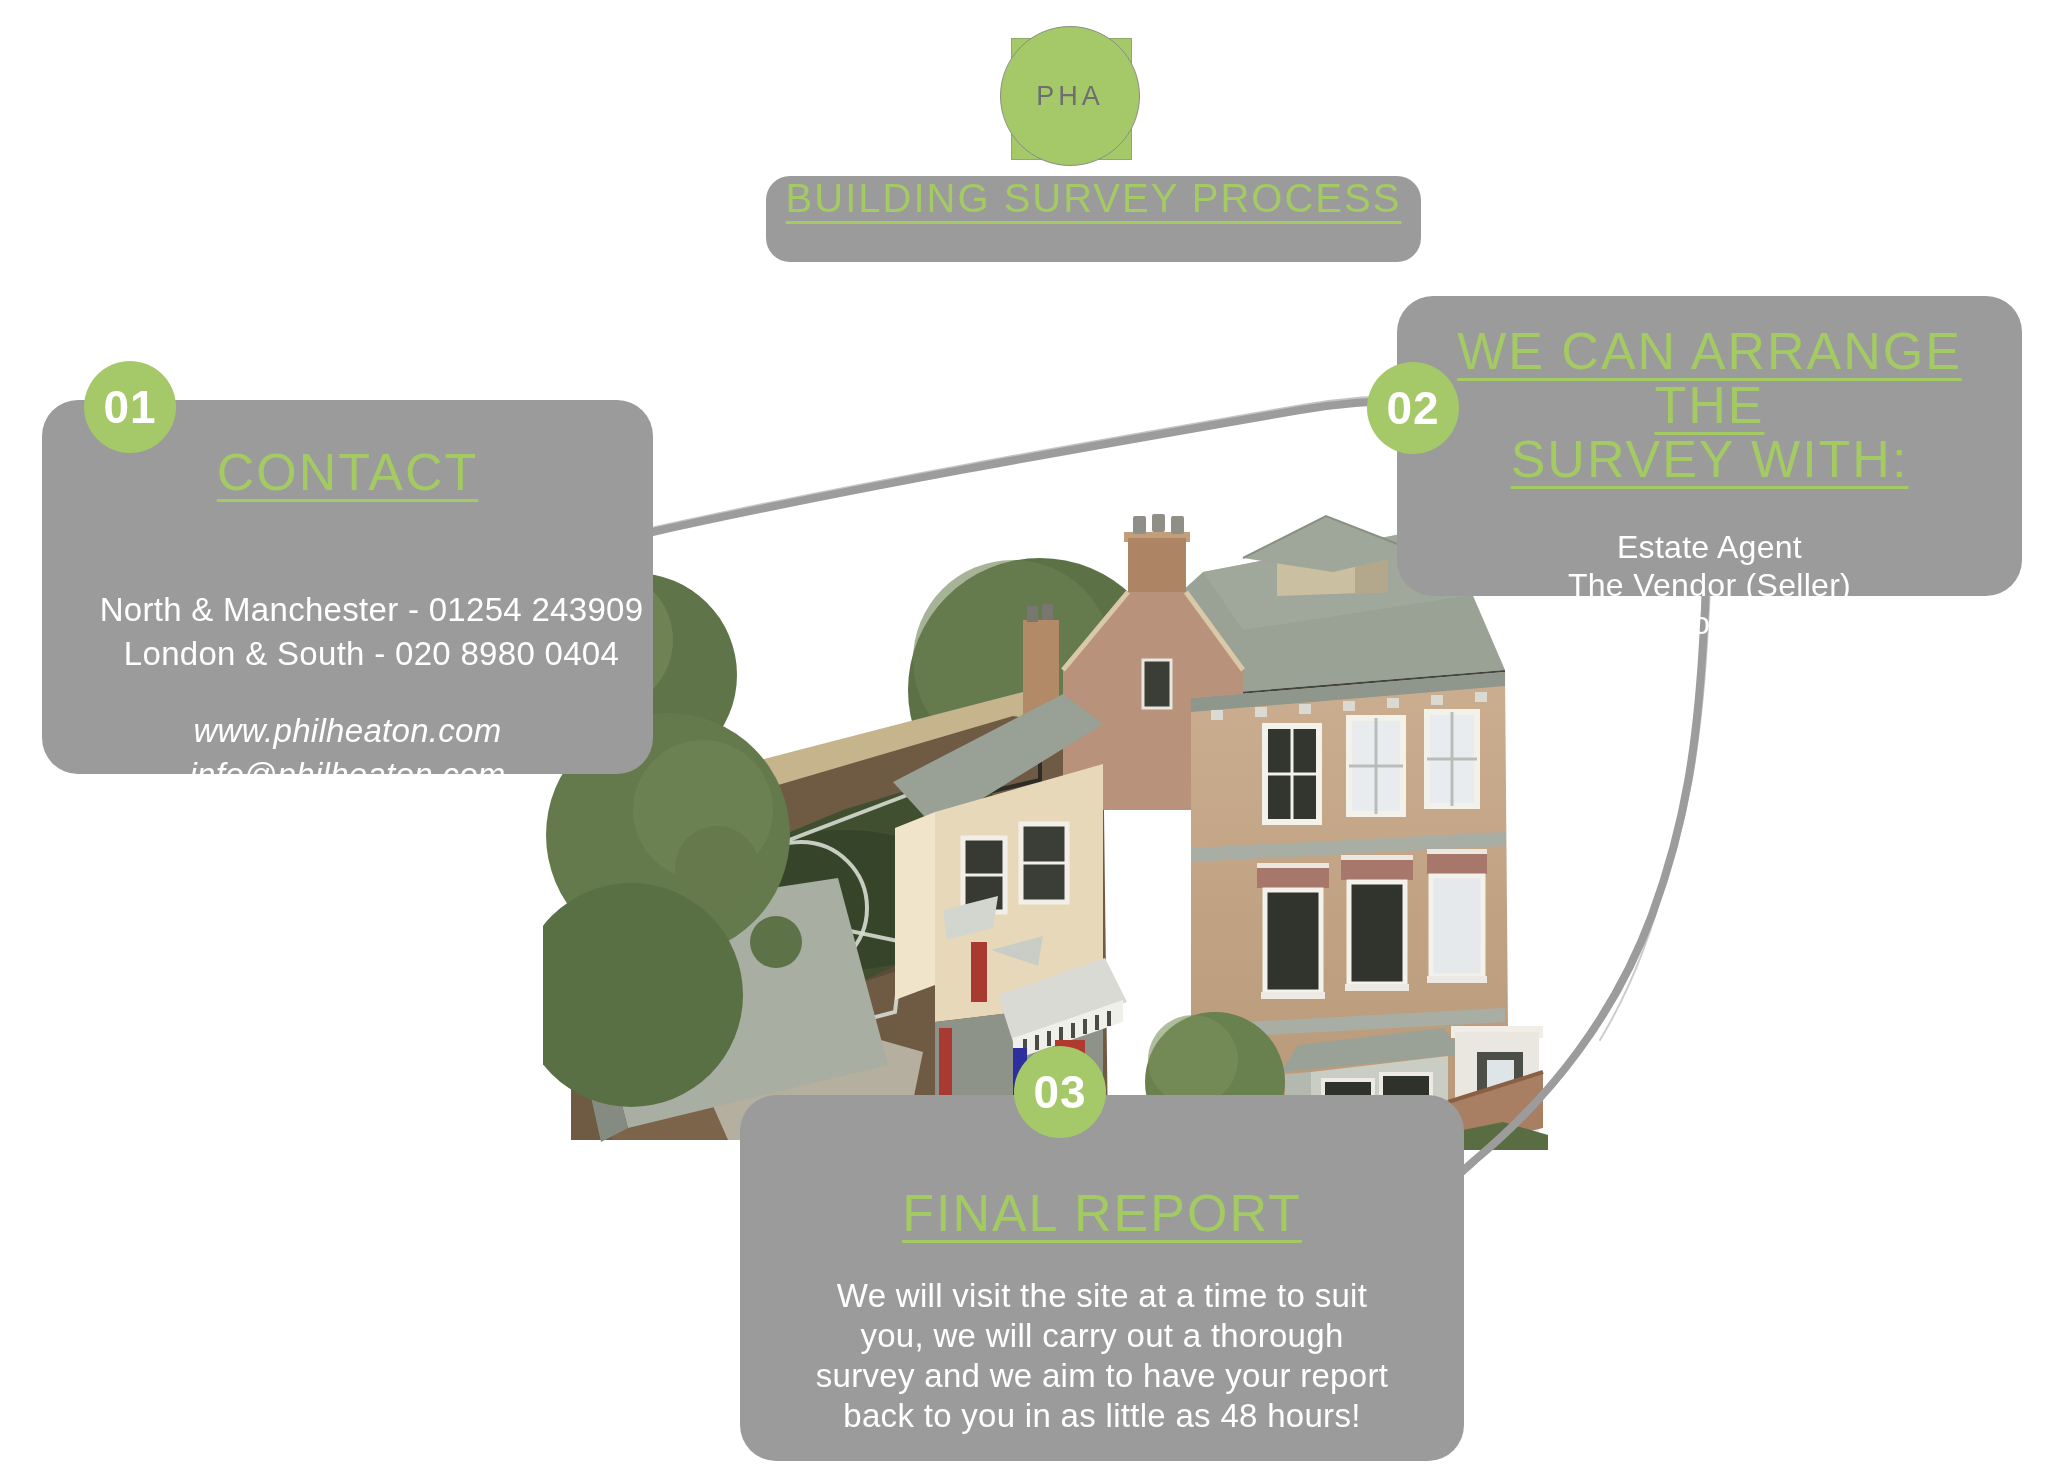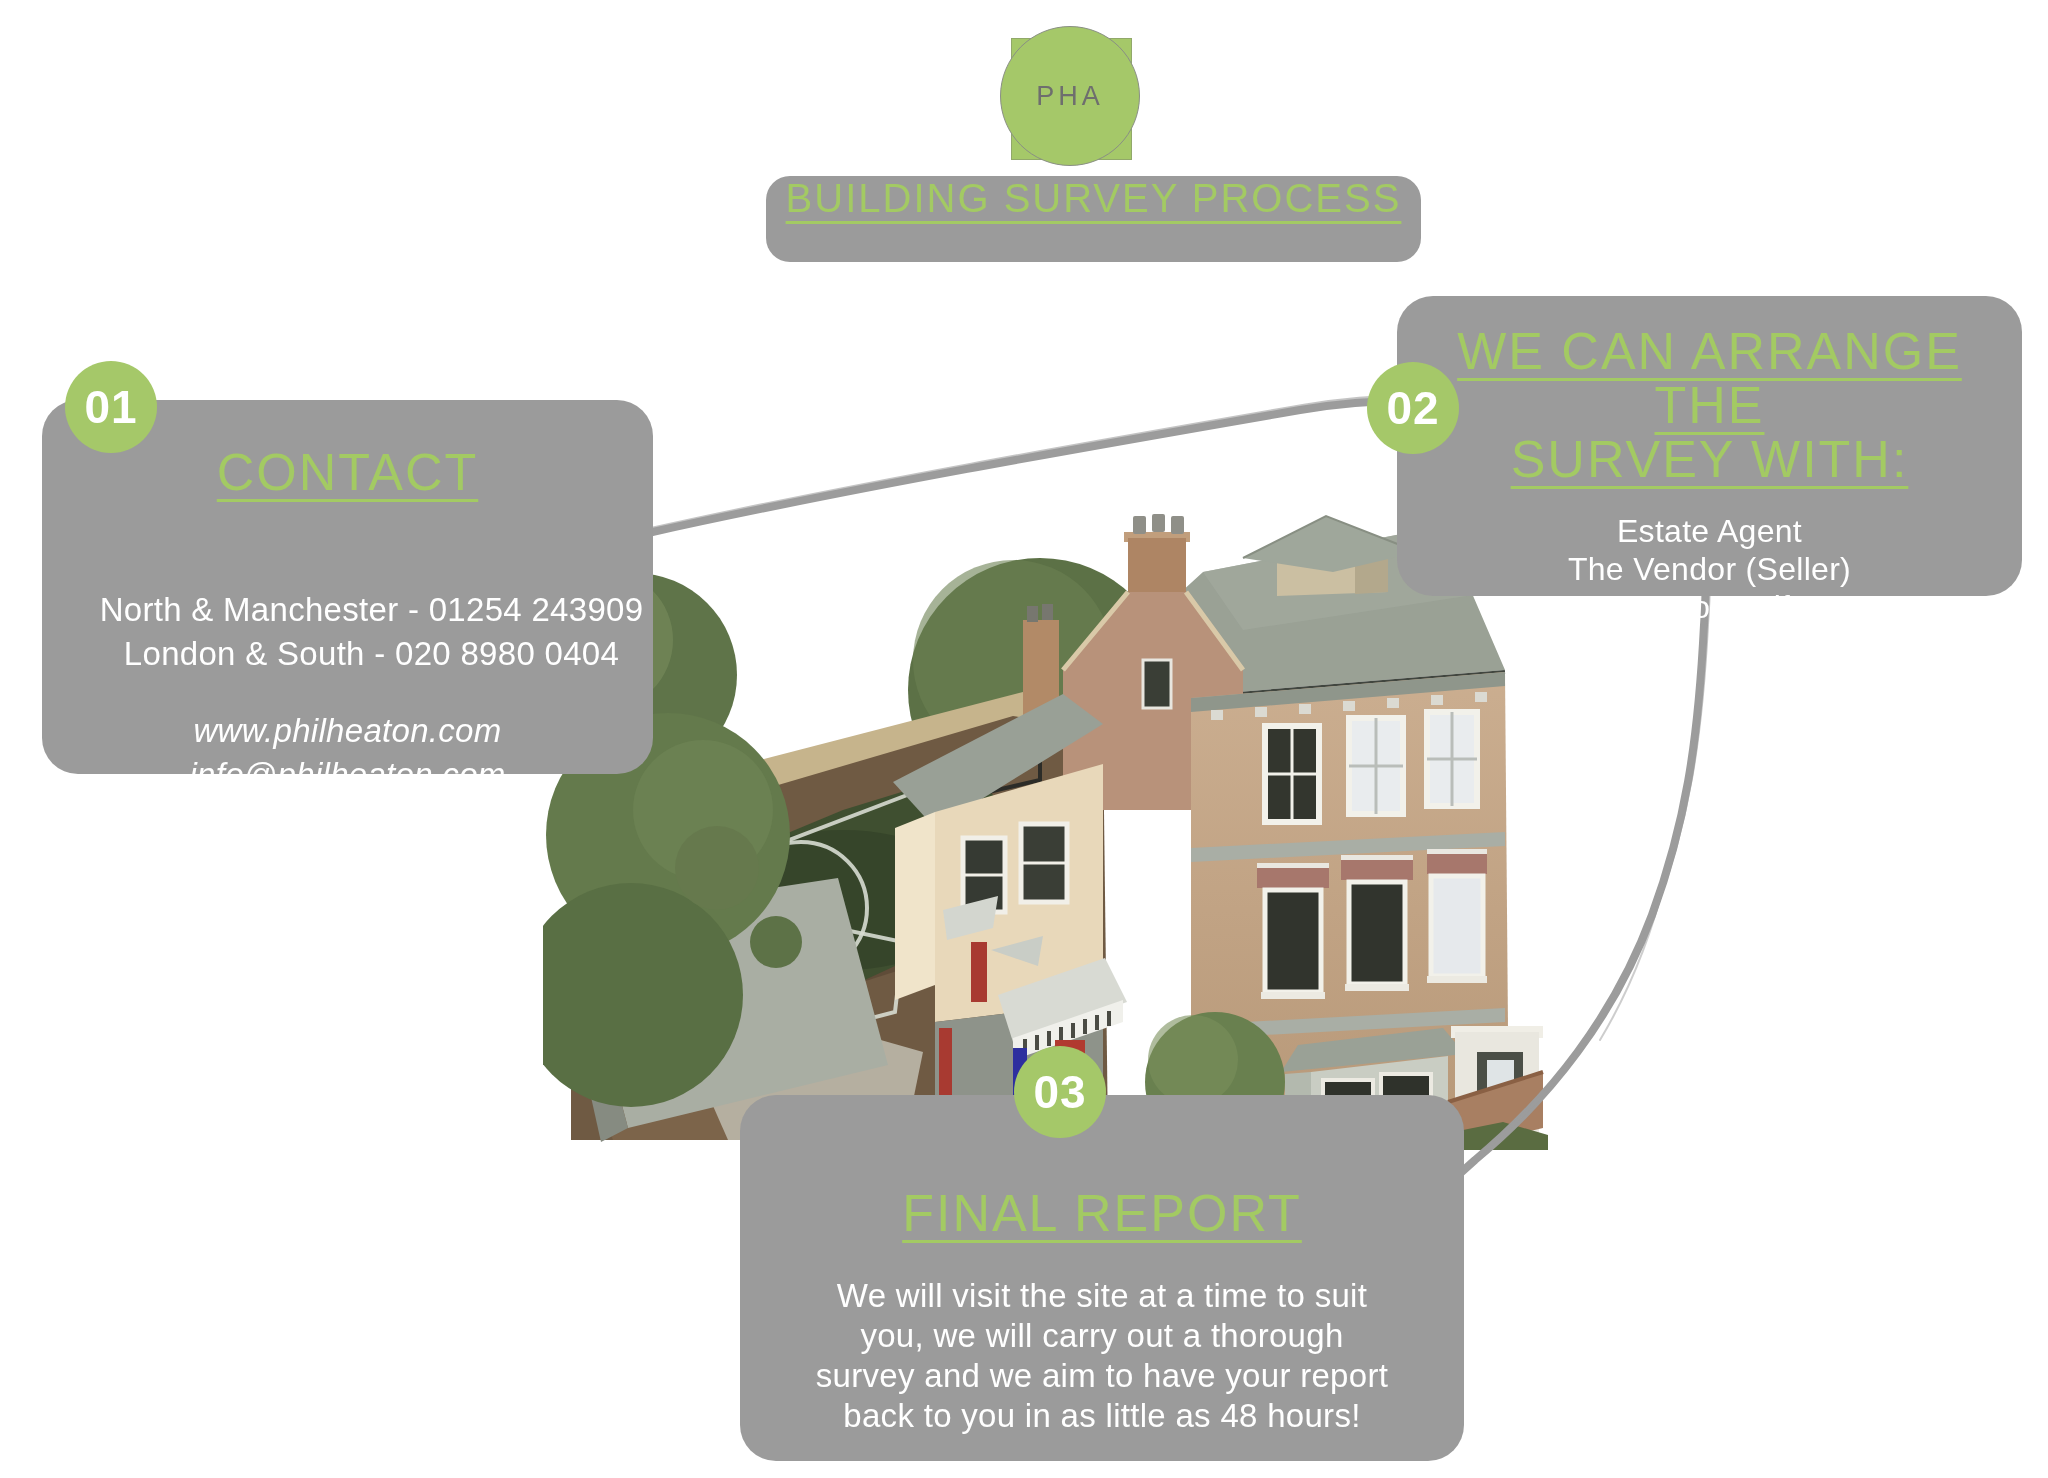--- a/index.html
+++ b/index.html
@@ -37,28 +37,28 @@
   .card h2 { margin:0; font-weight:400; }
   .card-01 { left:42px;  top:400px;  width:611px; height:374px; padding-top:42px; }
   .card-02 { left:1397px; top:296px; width:625px; height:300px; padding-top:28px; }
   .card-03 { left:740px; top:1095px; width:724px; height:366px; padding-top:88px; }
   .badge {
     position:absolute; width:92px; height:92px; border-radius:50%;
     background:#a5c869; color:#ffffff; z-index:4;
     display:flex; align-items:center; justify-content:center;
     font-size:46px; font-weight:700; letter-spacing:1px;
   }
-  .badge-01 { left:65px;   top:361px; }
+  .badge-01 { left:84px;   top:361px; }
   .badge-02 { left:1367px; top:362px; }
   .badge-03 { left:1014px; top:1046px; }
   .body-text { font-size:33px; line-height:44px; letter-spacing:.3px; }
   .card-01 .phones { margin-top:86px;padding-left:48px; }
   .card-01 .webs   { margin-top:18px; }
   .card-02 .title-lines span { display:block; line-height:54px; }
-  .card-02 .options { margin-top:26px; font-size:32px; line-height:38px; letter-spacing:.3px; }
+  .card-02 .options { margin-top:42px; font-size:32px; line-height:38px; letter-spacing:.3px; }
   .card-03 .report { font-size:33px; line-height:40px; letter-spacing:.3px; }
   .line { display:block; }
   .link-line { display:block; cursor:pointer;font-style:italic; }
   
   .swoosh { position:absolute; left:0; top:0; z-index:2; pointer-events:none; }
   .scene  { position:absolute; left:543px; top:480px; z-index:1; }
 </style>
 </head>
 <body>
 

